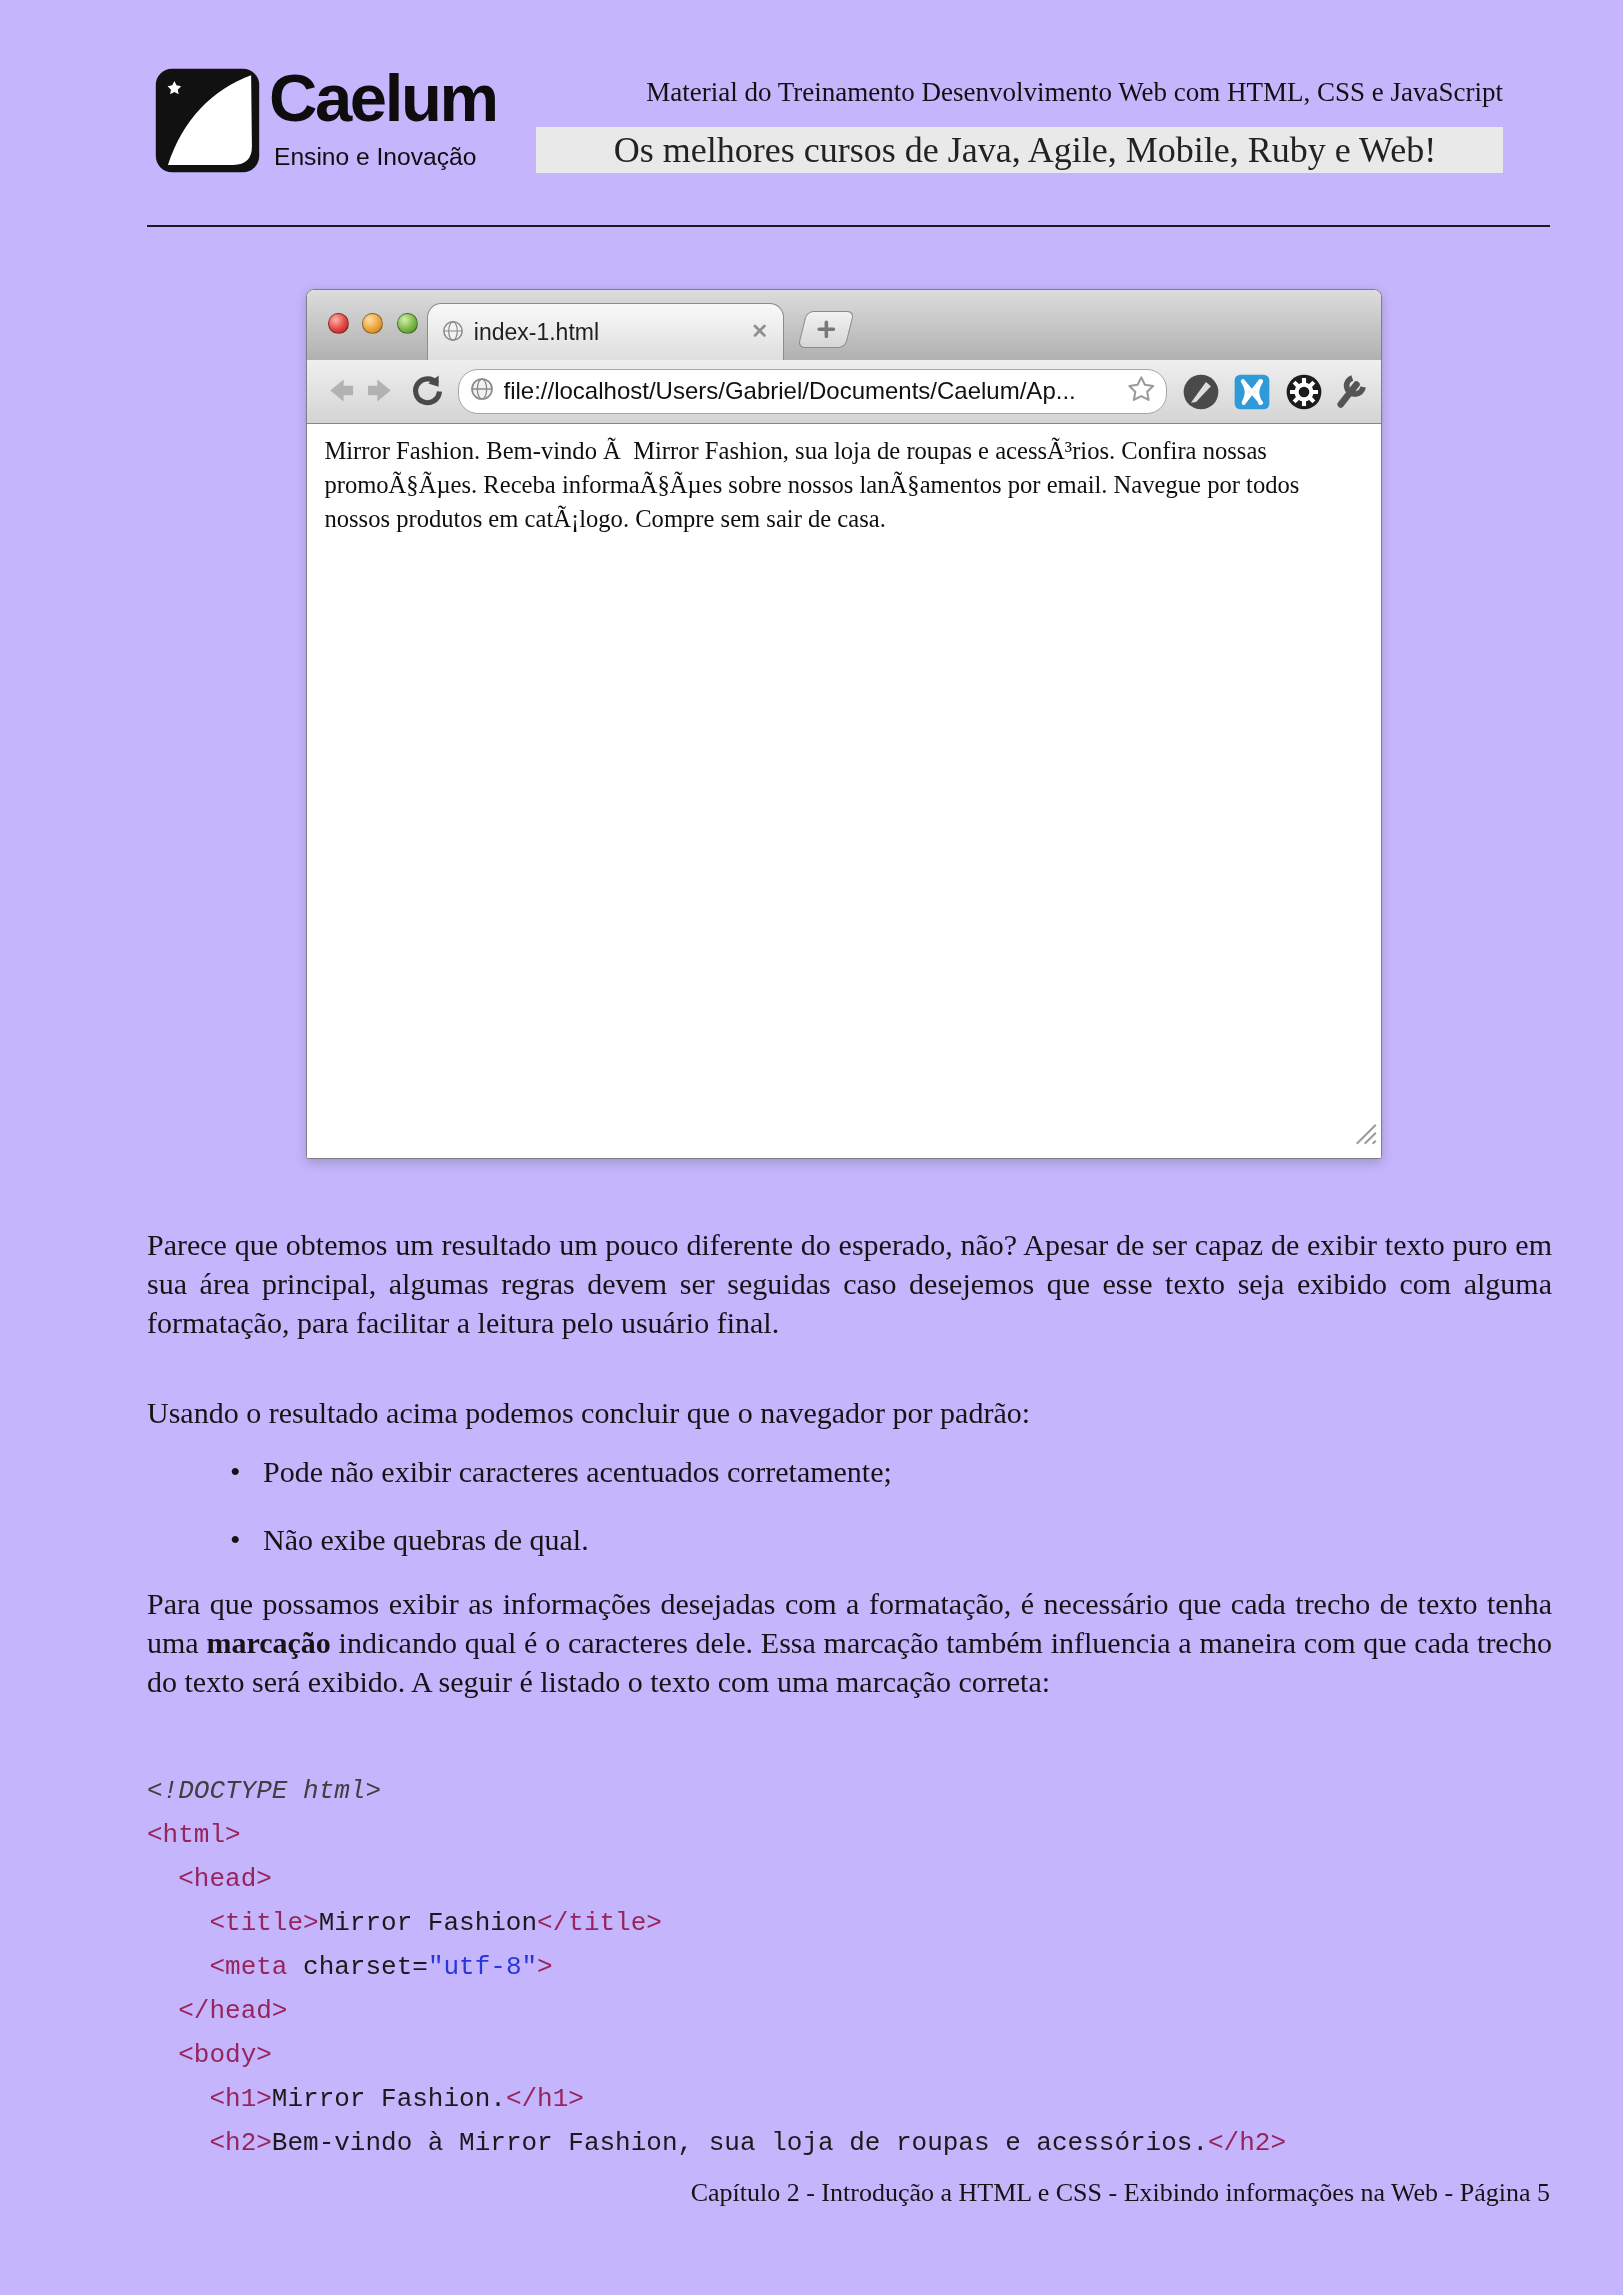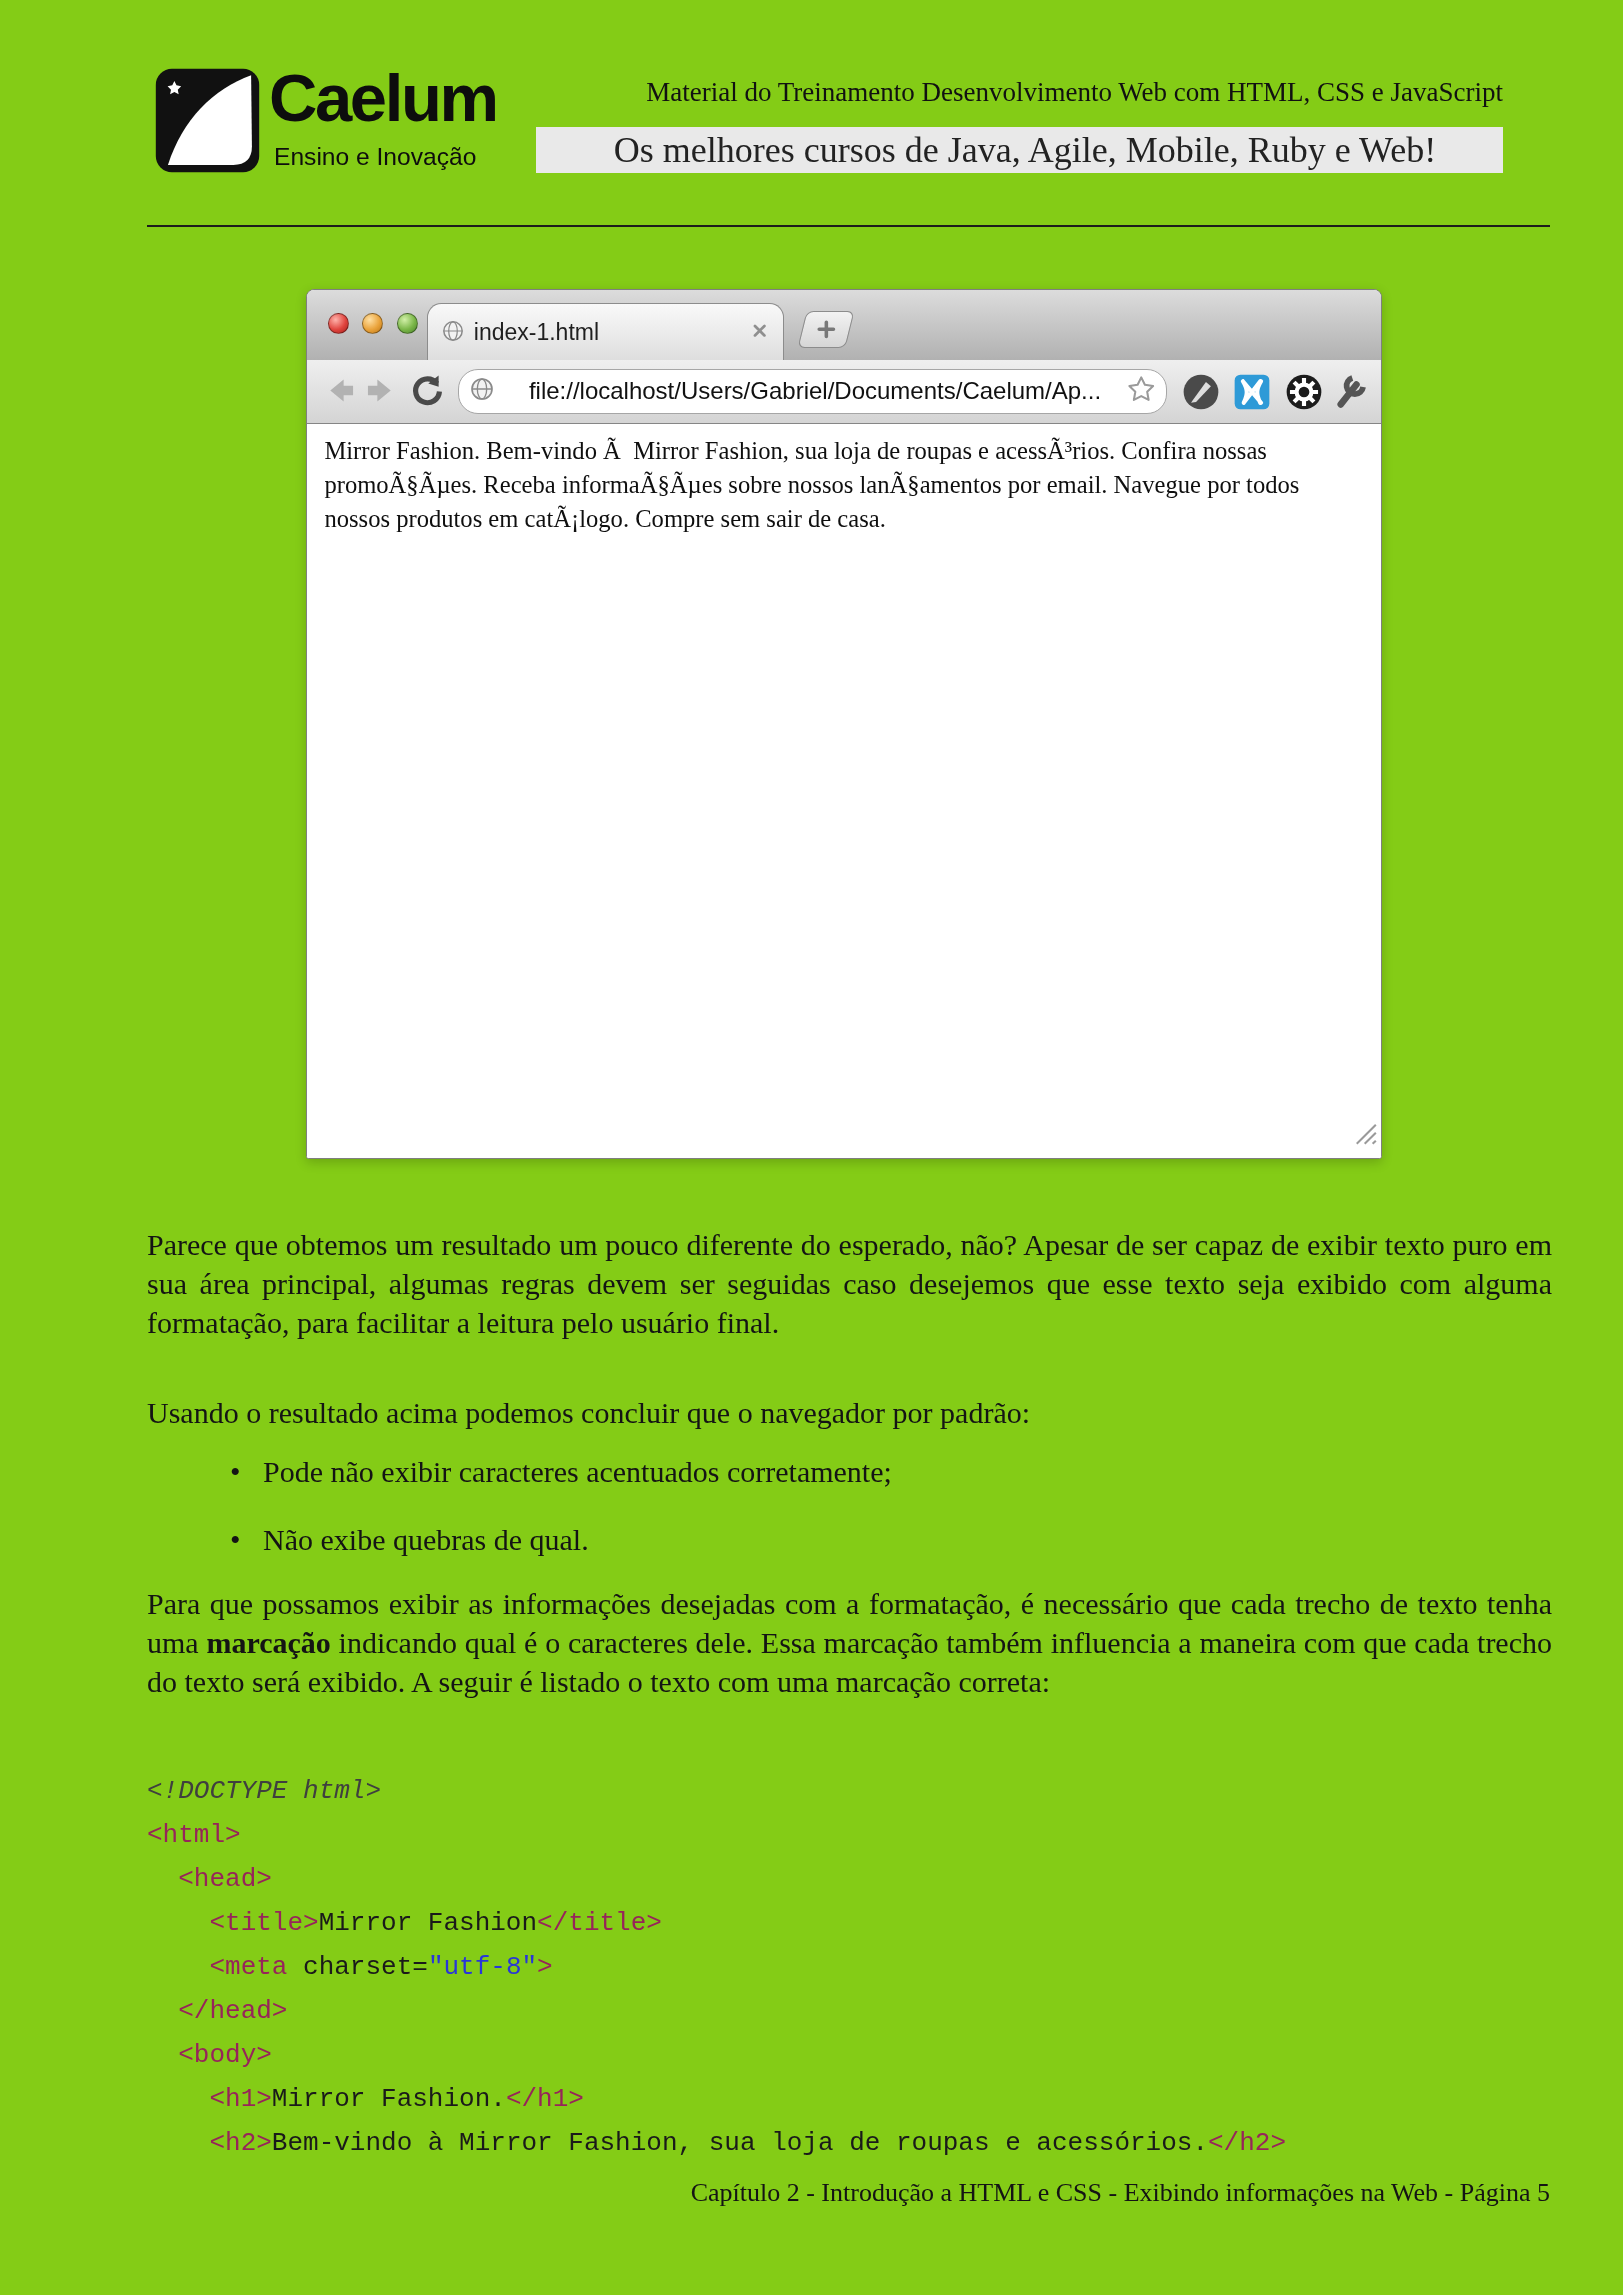--- a/index.html
+++ b/index.html
@@ -1,18 +1,18 @@
 <!DOCTYPE html>
 <html style="font-size:12.7px"><head>
 <meta charset="utf-8">
 <style>
   * { margin:0; padding:0; box-sizing:border-box; }
   html,body { background:#ffffff; }
   .page {
-    position:relative; width:1623px; height:2295px; background:#84cc16;
+    position:relative; width:1623px; height:2295px; background:#c4b5fd;
     font-family:"Liberation Serif", serif; color:#141414; overflow:hidden;
   }
 
   
   .logo-mark { position:absolute; left:155px; top:68px; }
   .logo-title {
     position:absolute; left:269px; top:59px;
     font-family:"Liberation Sans", sans-serif; font-weight:bold;
     font-size:67px; letter-spacing:-2.4px; color:#0d0d0d;
   }
@@ -64,21 +64,21 @@
 
   .toolbar { position:relative; height:64px; flex:none;
     background:linear-gradient(#efefef,#d4d4d4); border-bottom:1.6px solid #858585; }
   .navbtn { position:absolute; top:14.3px; }
   .btn-back    { left:17.4px; }
   .btn-forward { left:57px; }
   .btn-reload  { left:103px; }
   .addrbar {
     position:absolute; left:151px; top:8.7px; width:709px; height:45px;
     background:#fff; border:1.6px solid #a6a6a6; border-radius:20px;
-    display:flex; align-items:center; padding:0 11px;text-align:center;
+    display:flex; align-items:center; padding:0 11px;
   }
   .url { font-family:"Liberation Sans", sans-serif; font-size:24px; color:#111;
     margin-left:9.5px; flex:1; white-space:nowrap; overflow:hidden; }
   .ext { position:absolute; top:12.7px; }
   .ext-pen    { left:875px; }
   .ext-xmarks { left:926px; }
   .ext-gear   { left:978px; }
   .ext-wrench { left:1023px; }
 
   .bcontent {

